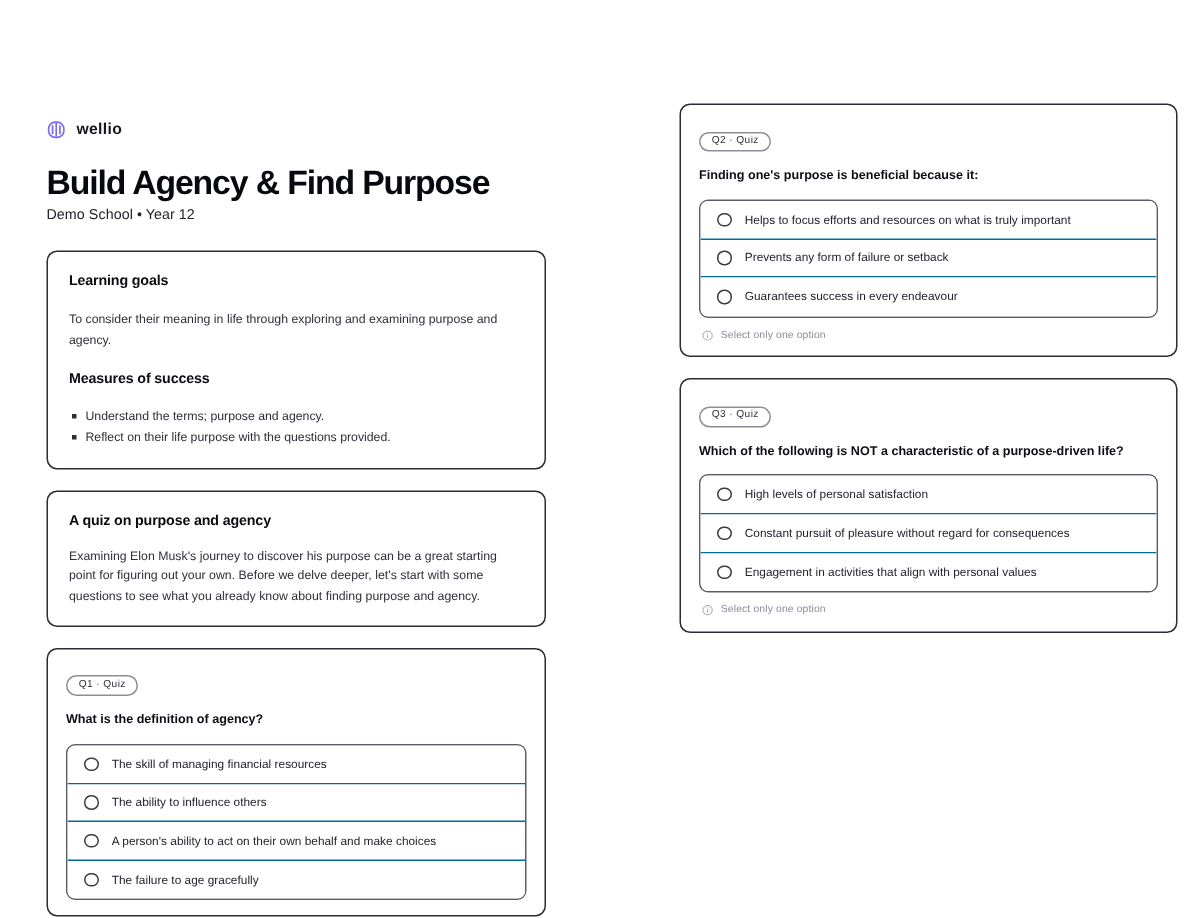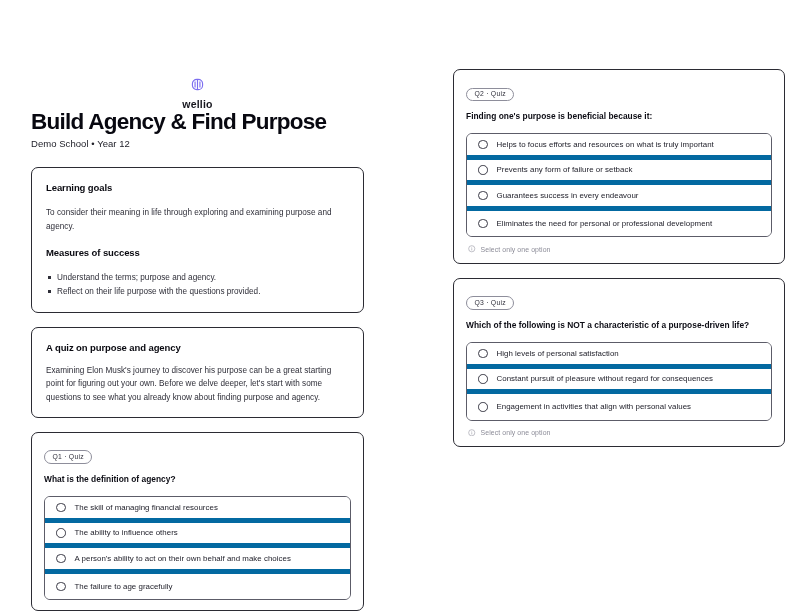--- a/index.html
+++ b/index.html
@@ -38,21 +38,20 @@
     margin-left: 24px;
   }
 
   
   .brand {
     display: flex;
     align-items: center;
     gap: 7px;
     height: 16px;
     margin-bottom: 16px;
-    flex-direction: column;
   }
   .brand-mark {
     width: 13px;
     height: 13px;
     flex: none;
     display: block;
   }
   .brand-name {
     font-size: 10.5px;
     font-weight: 700;
@@ -152,21 +151,21 @@
     border: 1px solid #5c5c68;
     border-radius: 6px;
     overflow: hidden;
   }
   .option {
     display: flex;
     align-items: center;
     gap: 9px;
     padding: 0 11px;
     height: 25.6px;
-    border-bottom: 5px solid #0369a1;
+    border-bottom: 1px solid #0369a1;
     background: #fff;
   }
   .option:last-child { border-bottom: none; }
 
   .radio {
     flex: none;
     width: 9.5px;
     height: 9.5px;
     border: 1.15px solid #3a3a46;
     border-radius: 50%;
@@ -264,24 +263,20 @@
           <span class="option-label">Helps to focus efforts and resources on what is truly important</span>
         </div>
         <div class="option">
           <span class="radio"></span>
           <span class="option-label">Prevents any form of failure or setback</span>
         </div>
         <div class="option">
           <span class="radio"></span>
           <span class="option-label">Guarantees success in every endeavour</span>
         </div>
-        <div class="option">
-          <span class="radio"></span>
-          <span class="option-label">Eliminates the need for personal or professional development</span>
-        </div>
       </div>
       <div class="hint">
         <svg class="hint-icon" viewBox="0 0 16 16">
           <circle cx="8" cy="8" r="6.6" fill="none" stroke="#9a9aa6" stroke-width="1.3"></circle>
           <circle cx="8" cy="4.6" r="0.85" fill="#9a9aa6"></circle>
           <line x1="8" y1="6.9" x2="8" y2="11.6" stroke="#9a9aa6" stroke-width="1.3"></line>
         </svg>
         <span class="hint-text">Select only one option</span>
       </div>
     </section>

